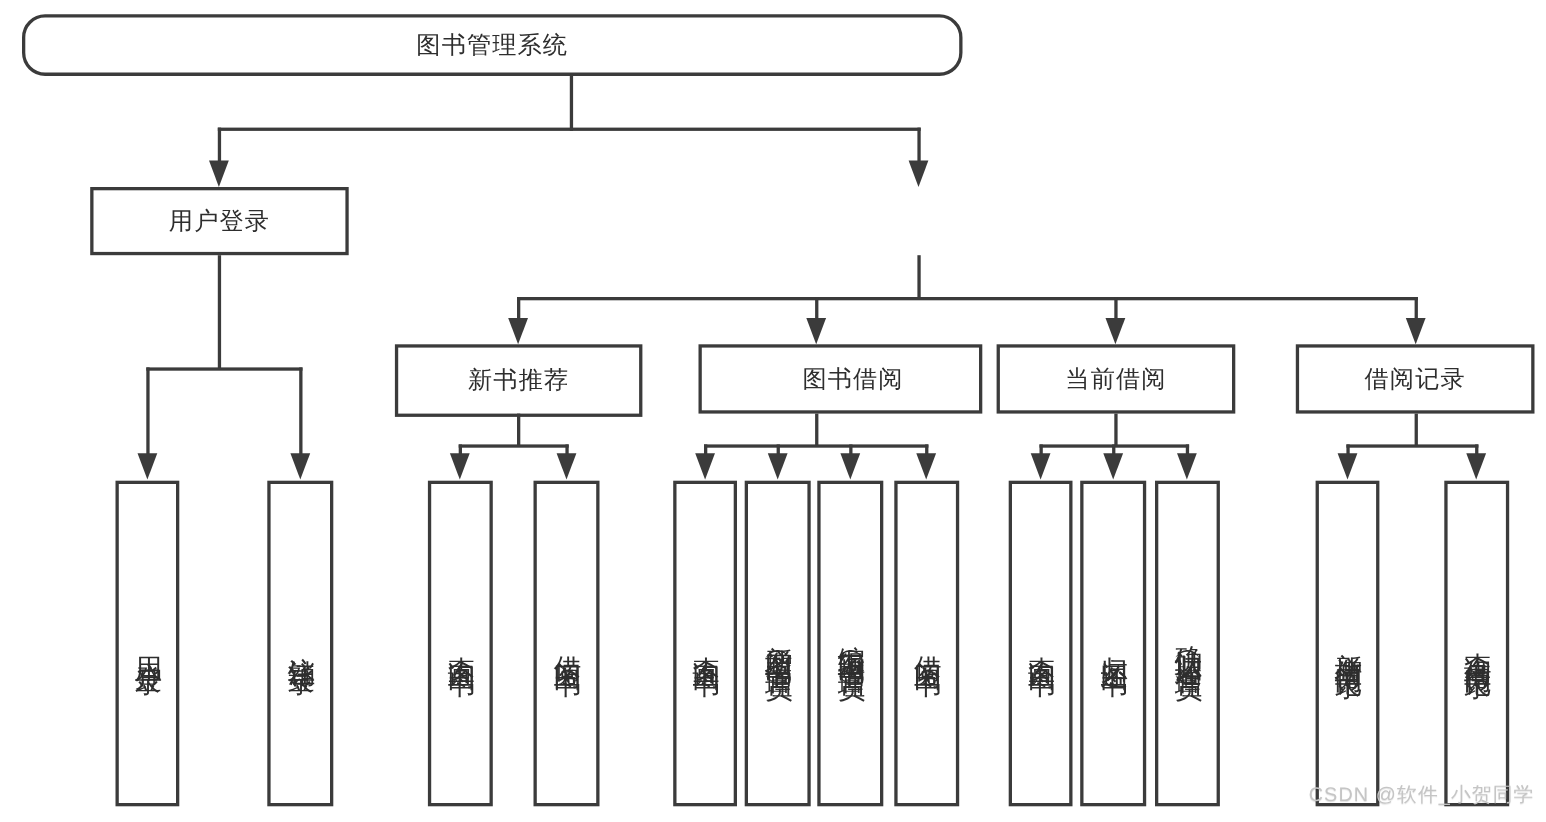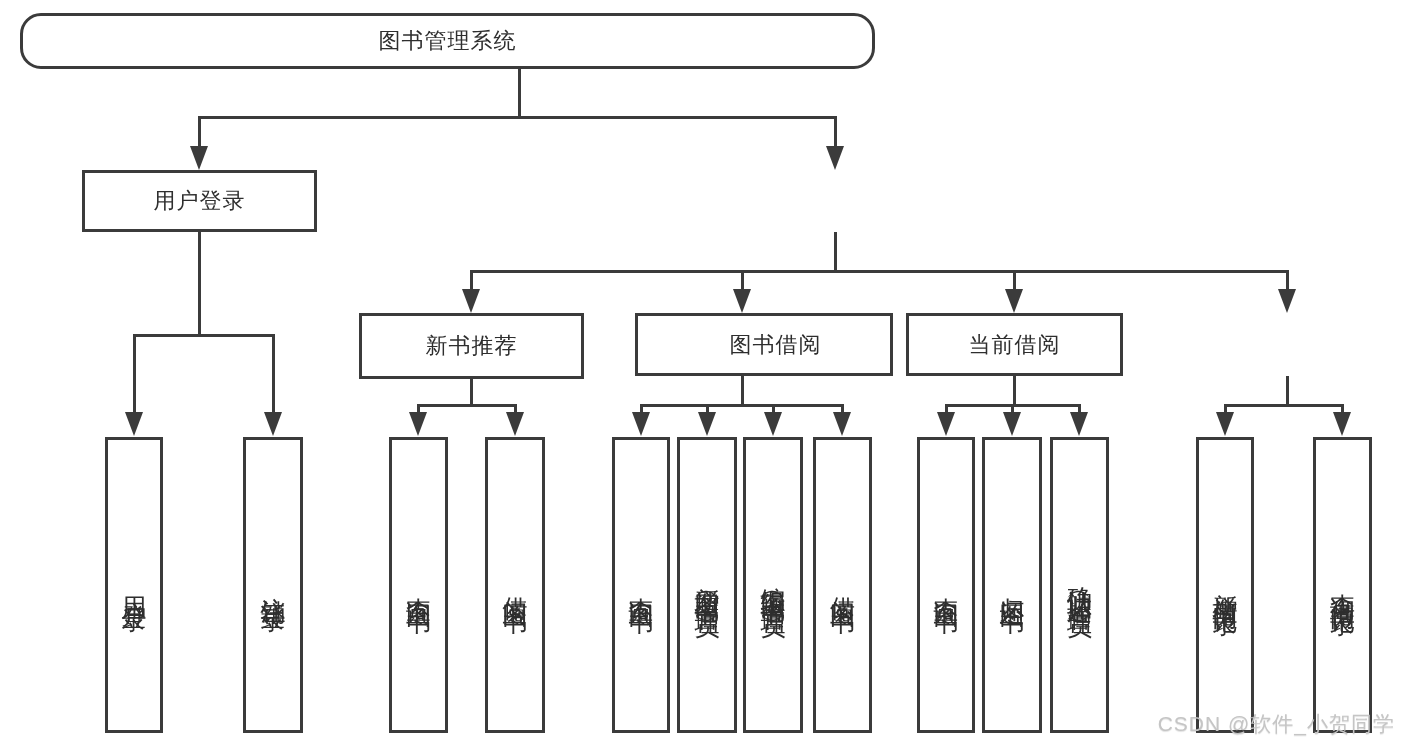--- a/index.html
+++ b/index.html
@@ -28,21 +28,21 @@
   }
   .hline{position:absolute;height:3px;background:var(--line);}
   .vline{position:absolute;width:3px;background:var(--line);}
   .arrow{
     position:absolute;width:0;height:0;
     border-left:9px solid transparent;border-right:9px solid transparent;
     border-top:24px solid var(--line);
   }
   .watermark{
     position:absolute;top:710px;right:10px;
-    color:var(--wm);font-size:21px;letter-spacing:1px;z-index:5;
+    color:var(--wm);font-size:18px;letter-spacing:1px;z-index:5;
     text-shadow:0 1px 1px rgba(0,0,0,0.12);
   }
 </style>
 </head>
 <body>
 
 <div id="canvas">
 
   <div class="box" style="left:20px;top:13px;width:855px;height:56px;border-radius:21px;">
     <span>图书管理系统</span>
@@ -78,20 +78,23 @@
   <div class="arrow" style="left:1278px;top:289px;"></div>
 
   <div class="box" style="left:359px;top:313px;width:225px;height:66px;">
     <span>新书推荐</span>
   </div>
   <div class="box" style="left:635px;top:313px;width:258px;height:63px;padding-left:23px;">
     <span>图书借阅</span>
   </div>
   <div class="box" style="left:906px;top:313px;width:217px;height:63px;">
     <span>当前借阅</span>
+  </div>
+  <div class="box" style="left:1178px;top:313px;width:217px;height:63px;">
+    <span>借阅记录</span>
   </div>
 
   <div class="vline" style="left:469.5px;top:376px;height:30px;"></div>
   <div class="hline" style="left:416.5px;top:404px;width:100px;"></div>
   <div class="vline" style="left:416.5px;top:404px;height:10px;"></div>
   <div class="arrow" style="left:409px;top:412px;"></div>
   <div class="vline" style="left:513.5px;top:404px;height:10px;"></div>
   <div class="arrow" style="left:506px;top:412px;"></div>
 
   <div class="vline" style="left:740.5px;top:376px;height:30px;"></div>

